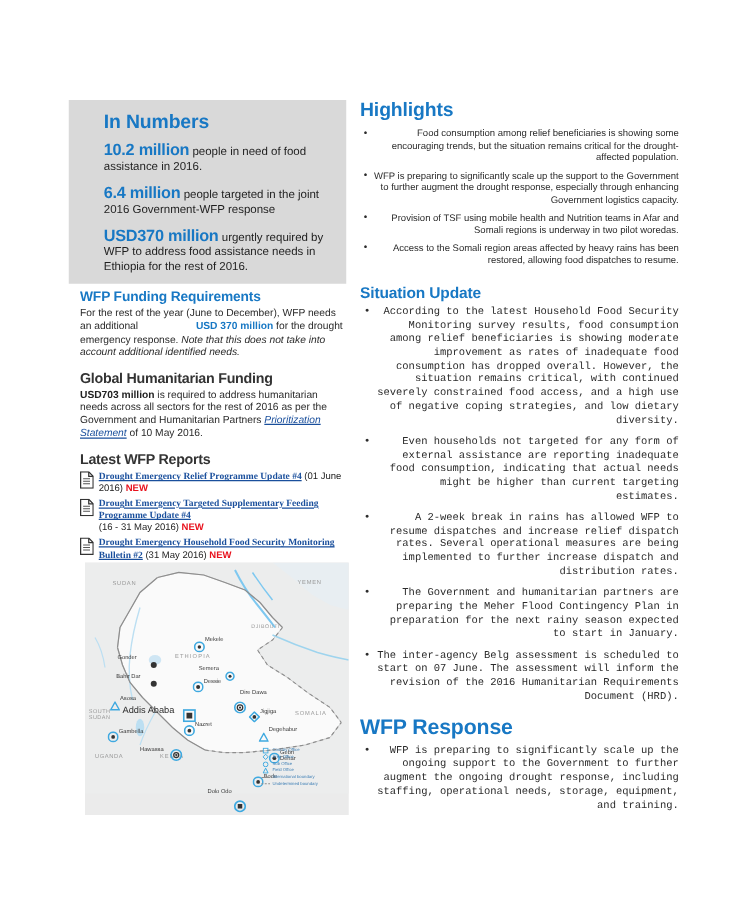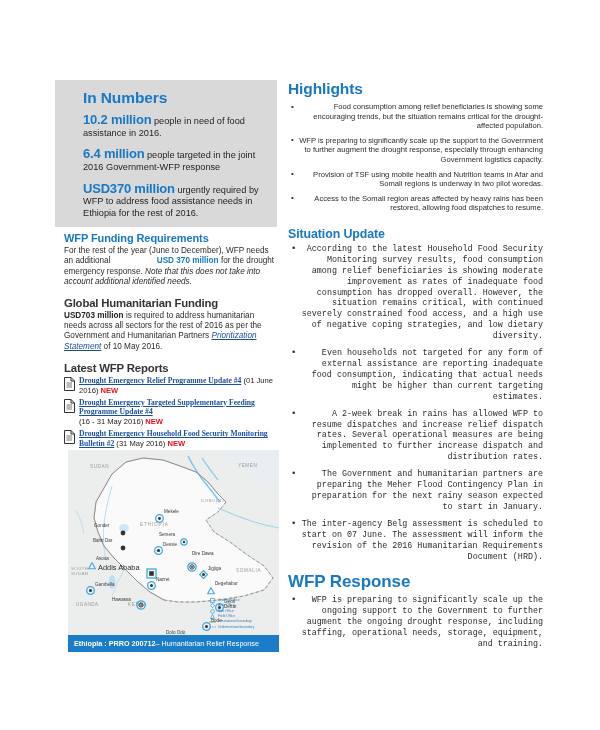--- a/index.html
+++ b/index.html
@@ -485,21 +485,20 @@
       <div class="leg-row">
         <span class="leg-sym">
             <svg width="7" height="4">
               <line x1="0" y1="2" x2="7" y2="2" stroke="#8e8e8e" stroke-width="0.8" stroke-dasharray="1.6 1.2"></line>
             </svg>
           </span>
         <span>Undetermined boundary</span>
       </div>
     </div>
 
-    <div class="map-caption"><b>Ethiopia : PRRO 200712</b><span>– Humanitarian Relief Response</span></div>
   </div>
 
   <div class="right-col">
 
     <h2 class="sec-head-r">Highlights</h2>
     <ul class="bul">
       <li>Food consumption among relief beneficiaries is showing some encouraging trends, but the situation remains critical for the drought-affected population.</li>
       <li>WFP is preparing to significantly scale up the support to the Government to further augment the drought response, especially through enhancing Government logistics capacity.</li>
       <li>Provision of TSF using mobile health and Nutrition teams in Afar and Somali regions is underway in two pilot woredas.</li>
       <li>Access to the Somali region areas affected by heavy rains has been restored, allowing food dispatches to resume.</li>

